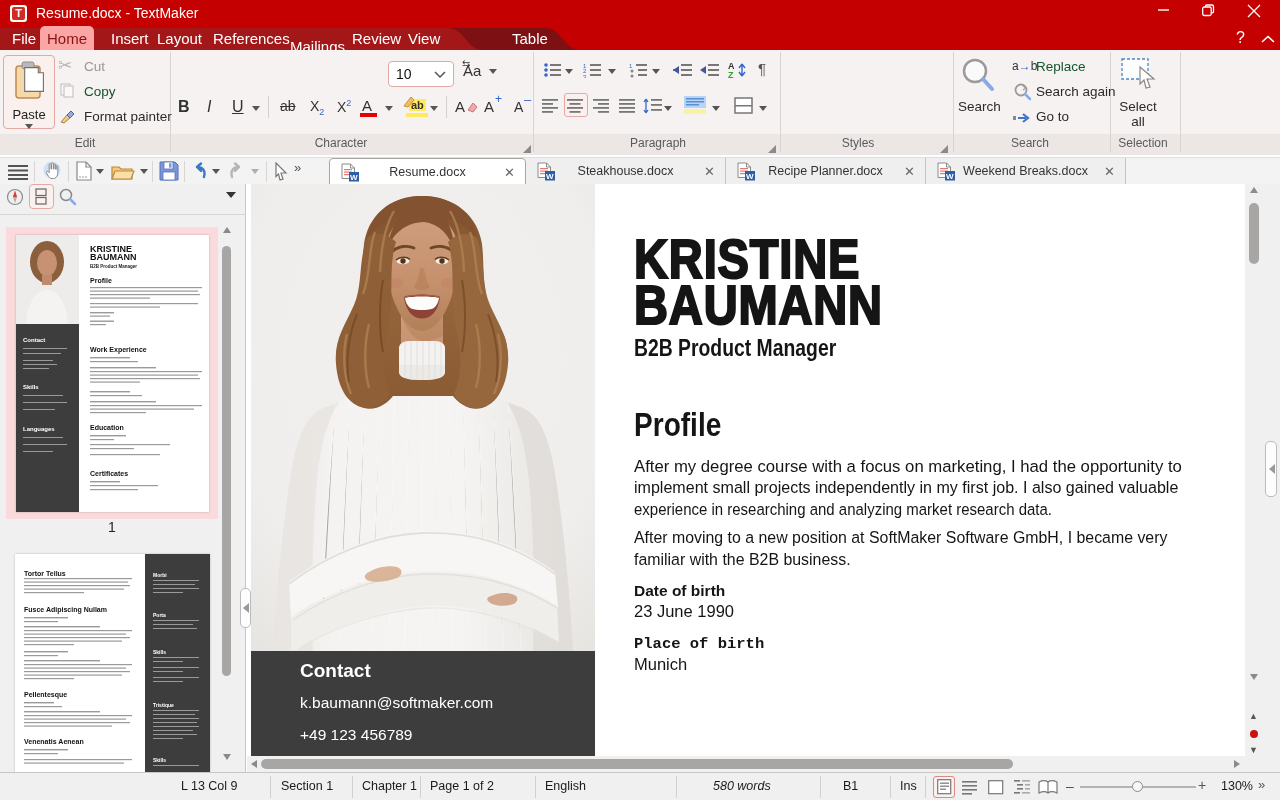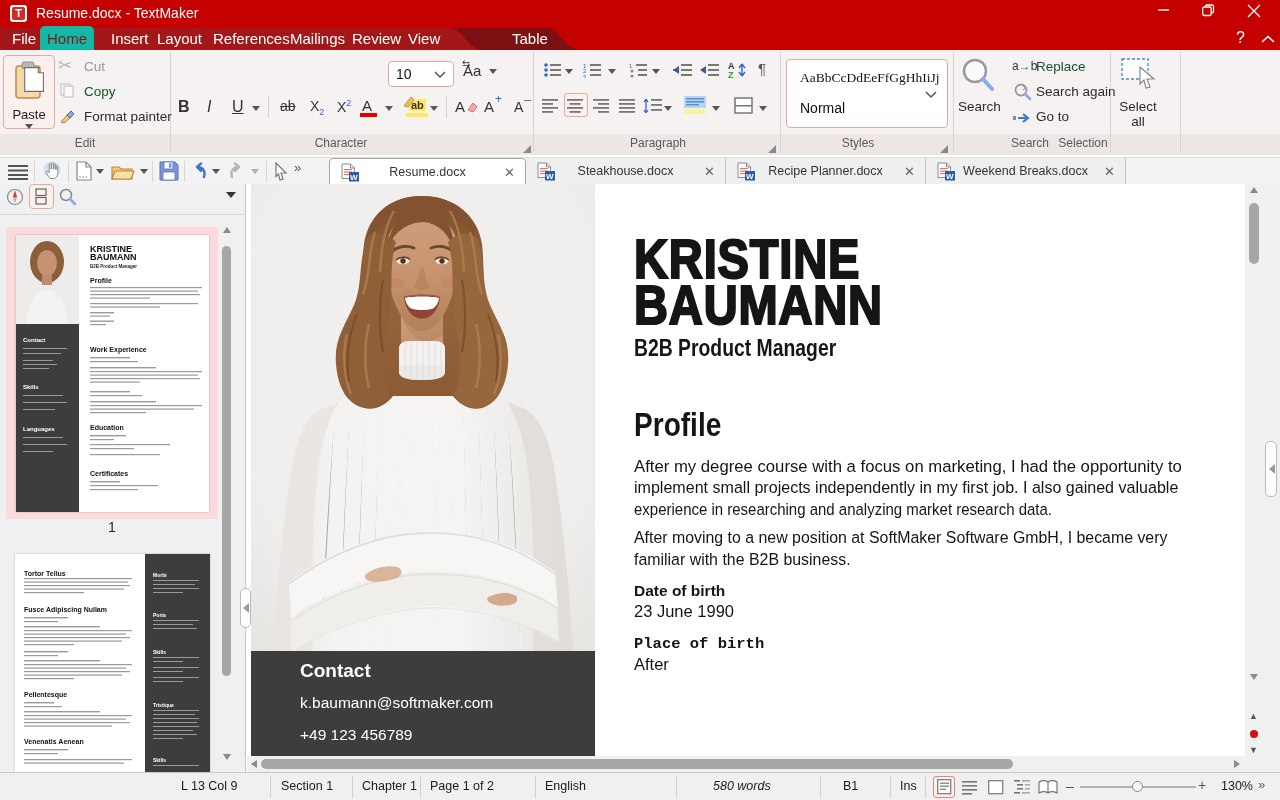--- a/index.html
+++ b/index.html
@@ -9,21 +9,21 @@
   
   #titlebar { position:absolute; left:0; top:0; width:1280px; height:28px; background:#c40000; }
   #tm-icon { position:absolute; left:10px; top:5px; width:17px; height:17px; background:#fff; border-radius:3px; }
   #tm-icon span { position:absolute; left:2px; top:2px; right:2px; bottom:2px; background:#d22b23; border-radius:2px; color:#fff; font-weight:bold; font-size:11px; text-align:center; line-height:13px; display:block; }
   #title-text { position:absolute; left:36px; top:5px; color:#fff; font-size:14px; }
 
   
   #menubar { position:absolute; left:0; top:28px; width:1280px; height:22px; }
   #menubar svg { position:absolute; left:0; top:0; }
   .menuitem { position:absolute; top:0px; height:22px; color:#fff; font-size:15px; line-height:22px; }
-  #hometab { position:absolute; left:40px; top:-2px; width:54px; height:24px; background:#14b8a6; border-radius:5px 5px 0 0; color:#8a1214; text-align:center; line-height:25px; font-size:15px; }
+  #hometab { position:absolute; left:40px; top:-2px; width:54px; height:24px; background:#fca5a5; border-radius:5px 5px 0 0; color:#8a1214; text-align:center; line-height:25px; font-size:15px; }
 
   
   #ribbon { position:absolute; left:0; top:50px; width:1280px; height:105px; background:#f6f2f1; border-bottom:1px solid #d5d0ce; }
   #ribbon .grouplabel { position:absolute; top:84px; height:21px; width:100%; background:#ece7e5; }
   .glabel { position:absolute; top:86px; font-size:12px; color:#5a5a5a; text-align:center; }
   .gsep { position:absolute; top:2px; height:100px; width:1px; background:#d8d3d1; }
 
   
   #toolrow { position:absolute; left:0; top:157px; width:1280px; height:27px; background:#f4f3f3; border-top:1px solid #e0dedd; }
   .doctab { position:absolute; top:0; height:27px; background:#f0efef; border:1px solid #c6c4c3; border-top:none; font-size:12.5px; color:#333; }
@@ -67,38 +67,38 @@
     <svg width="1280" height="22">
       <rect x="0" y="0" width="1280" height="22" fill="#c40000"></rect>
       <path d="M0,0 L448,0 C465,0 466,22 484,22 L0,22 Z" fill="#a31718"></path>
       <path d="M448,0 L545,0 C562,0 563,22 581,22 L484,22 C466,22 465,0 448,0 Z" fill="#7c1012"></path>
     </svg>
     <div class="menuitem" style="left:12px;">File</div>
     <div id="hometab">Home</div>
     <div class="menuitem" style="left:111px;">Insert</div>
     <div class="menuitem" style="left:157px;">Layout</div>
     <div class="menuitem" style="left:213px;">References</div>
-    <div class="menuitem" style="left:290px;">Mailings</div>
+    <div class="menuitem" style="left:290px;margin-top:8px;">Mailings</div>
     <div class="menuitem" style="left:352px;">Review</div>
     <div class="menuitem" style="left:408px;">View</div>
     <div class="menuitem" style="left:512px;">Table</div>
     <div style="position:absolute;left:1236px;top:1px;color:#fff;font-size:16px;">?</div>
     <svg width="14" height="9" style="position:absolute;left:1261px;top:7px;">
       <path d="M1 7 L7 1.5 L13 7" fill="none" stroke="#fff" stroke-width="1.6"></path>
     </svg>
   </div>
 
   <div id="ribbon">
     <div class="grouplabel"></div>
     <div class="glabel" style="left:40px; width:90px;">Edit</div>
     <div class="glabel" style="left:296px; width:90px;">Character</div>
     <div class="glabel" style="left:613px; width:90px;">Paragraph</div>
     <div class="glabel" style="left:813px; width:90px;">Styles</div>
     <div class="glabel" style="left:985px; width:90px;">Search</div>
-    <div class="glabel" style="left:1038px; width:90px;">Selection</div>
+    <div class="glabel" style="left:1098px; width:90px;">Selection</div>
     <div class="gsep" style="left:170px;"></div>
     <div class="gsep" style="left:533px;"></div>
     <div class="gsep" style="left:780px;"></div>
     <div class="gsep" style="left:953px;"></div>
     <div class="gsep" style="left:1110px;"></div>
     <div class="gsep" style="left:1180px;"></div>
     <svg width="8" height="8" style="position:absolute;left:523px;top:95px;">
       <path d="M8 0 V8 H0 Z" fill="#8a8a8a"></path>
     </svg>
     <svg width="8" height="8" style="position:absolute;left:768px;top:95px;">
@@ -253,27 +253,20 @@
       <rect x="2" y="8" width="13" height="1.5" fill="#5b8fd4"></rect>
       <rect x="0" y="13" width="22" height="5" fill="#f7f3a0"></rect>
     </svg>
     <div style="position:absolute;left:712px;top:56px;width:0;height:0;border-left:4px solid transparent;border-right:4px solid transparent;border-top:5px solid #555;"></div>
     <svg width="20" height="18" style="position:absolute;left:734px;top:47px;">
       <rect x="1" y="1" width="17" height="15" fill="#fff" stroke="#777" stroke-width="1.5"></rect>
       <rect x="1" y="8" width="17" height="1.5" fill="#777"></rect>
     </svg>
     <div style="position:absolute;left:759px;top:56px;width:0;height:0;border-left:4px solid transparent;border-right:4px solid transparent;border-top:5px solid #555;"></div>
 
-    <div style="position:absolute;left:786px;top:9px;width:162px;height:69px;background:#fff;border:1px solid #e0a9a6;border-radius:4px;">
-      <div style="position:absolute;left:13px;top:10px;font-family:'Liberation Serif',serif;font-size:13.5px;color:#111;">AaBbCcDdEeFfGgHhIiJj</div>
-      <div style="position:absolute;left:13px;top:40px;font-size:14px;color:#111;">Normal</div>
-      <svg width="12" height="8" style="position:absolute;right:10px;top:31px;">
-        <path d="M1 1 L6 6 L11 1" fill="none" stroke="#555" stroke-width="1.5"></path>
-      </svg>
-    </div>
 
     <svg width="40" height="36" style="position:absolute;left:958px;top:7px;">
       <circle cx="17" cy="14" r="11" fill="#fbfafa" stroke="#9a9a9a" stroke-width="2.5"></circle>
       <line x1="25" y1="22" x2="34" y2="32" stroke="#88aae8" stroke-width="4" stroke-linecap="round"></line>
     </svg>
     <div style="position:absolute;left:958px;top:49px;width:42px;text-align:center;font-size:13.5px;color:#2b2b2b;">Search</div>
     <div style="position:absolute;left:1012px;top:9px;font-size:12px;color:#333;">a<span style="color:#36c;">→</span>b</div>
     <div style="position:absolute;left:1036px;top:9px;font-size:13.5px;color:#14532d;">Replace</div>
     <svg width="20" height="18" style="position:absolute;left:1013px;top:33px;">
       <circle cx="8" cy="7" r="5.5" fill="none" stroke="#9a9a9a" stroke-width="1.8"></circle>
@@ -717,21 +710,21 @@
     <div style="position:absolute;left:387px;top:150px;font-size:24.5px;font-weight:bold;color:#151515;transform:scaleX(0.79);transform-origin:left top;white-space:nowrap;">B2B Product Manager</div>
     <div style="position:absolute;left:387px;top:222px;font-size:33px;font-weight:bold;color:#151515;transform:scaleX(0.85);transform-origin:left top;white-space:nowrap;">Profile</div>
     <div class="bl" style="top:271.7px;transform:scaleX(1.026);">After my degree course with a focus on marketing, I had the opportunity to</div>
     <div class="bl" style="top:293.1px;transform:scaleX(0.986);">implement small projects independently in my first job. I also gained valuable</div>
     <div class="bl" style="top:314.5px;transform:scaleX(0.92);">experience in researching and analyzing market research data.</div>
     <div class="bl" style="top:343.2px;transform:scaleX(0.976);">After moving to a new position at SoftMaker Software GmbH, I became very</div>
     <div class="bl" style="top:364.6px;transform:scaleX(0.977);">familiar with the B2B business.</div>
     <div style="position:absolute;left:387px;top:398.2px;font-size:15.5px;font-weight:bold;color:#151515;">Date of birth</div>
     <div style="position:absolute;left:387px;top:417.6px;font-size:16.5px;color:#151515;">23 June 1990</div>
     <div style="position:absolute;left:387px;top:451.1px;font-size:15.5px;font-weight:bold;color:#151515;font-family:Liberation Mono, monospace;">Place of birth</div>
-    <div style="position:absolute;left:387px;top:470.5px;font-size:16.5px;color:#151515;">After</div>
+    <div style="position:absolute;left:387px;top:470.5px;font-size:16.5px;color:#151515;">Munich</div>
 
     <div style="position:absolute;left:0;top:572px;width:998px;height:16px;background:#f1f0f0;">
       <div style="position:absolute;left:4px;top:4px;width:0;height:0;border-top:4.5px solid transparent;border-bottom:4.5px solid transparent;border-right:6px solid #8a8a8a;"></div>
       <div style="position:absolute;left:14px;top:3px;width:752px;height:10px;background:#a8a6a5;border-radius:5px;"></div>
       <div style="position:absolute;right:5px;top:4px;width:0;height:0;border-top:4.5px solid transparent;border-bottom:4.5px solid transparent;border-left:6px solid #8a8a8a;"></div>
     </div>
   </div>
 
   <div id="vscroll">
     <div style="position:absolute;left:5px;top:3px;width:0;height:0;border-left:4.5px solid transparent;border-right:4.5px solid transparent;border-bottom:6px solid #8a8a8a;"></div>

